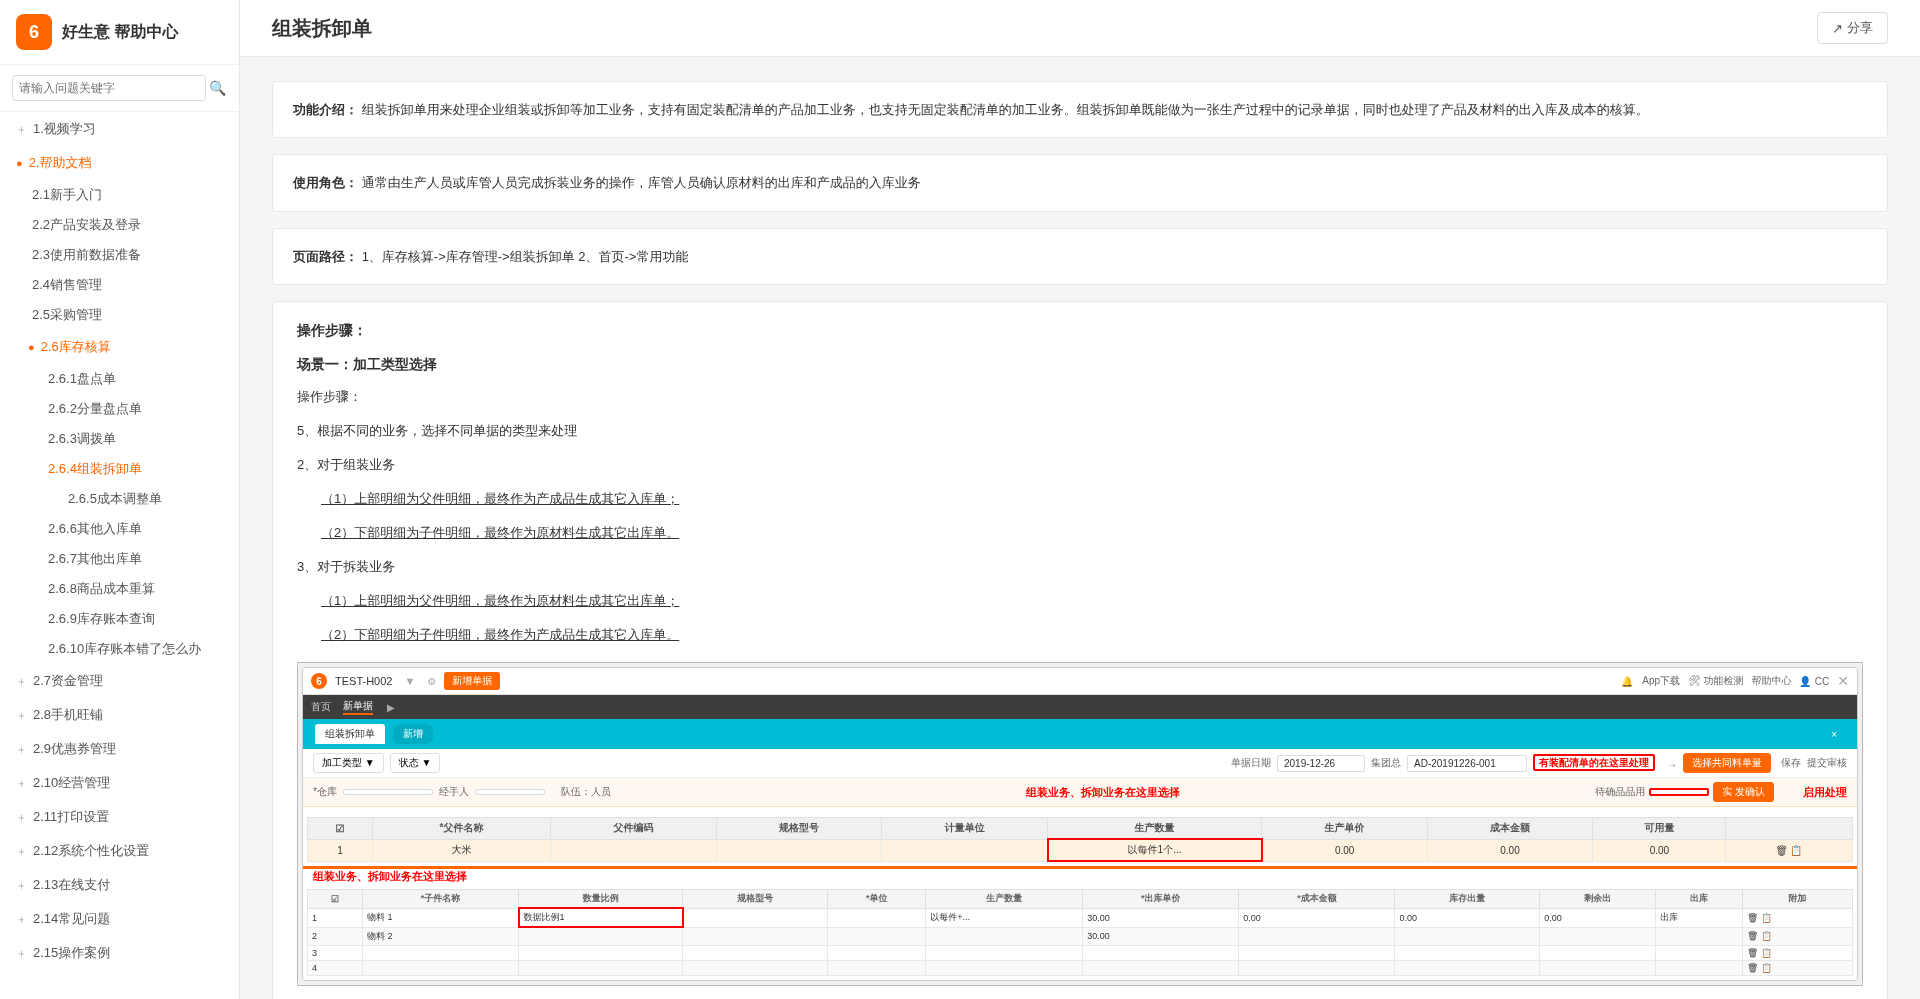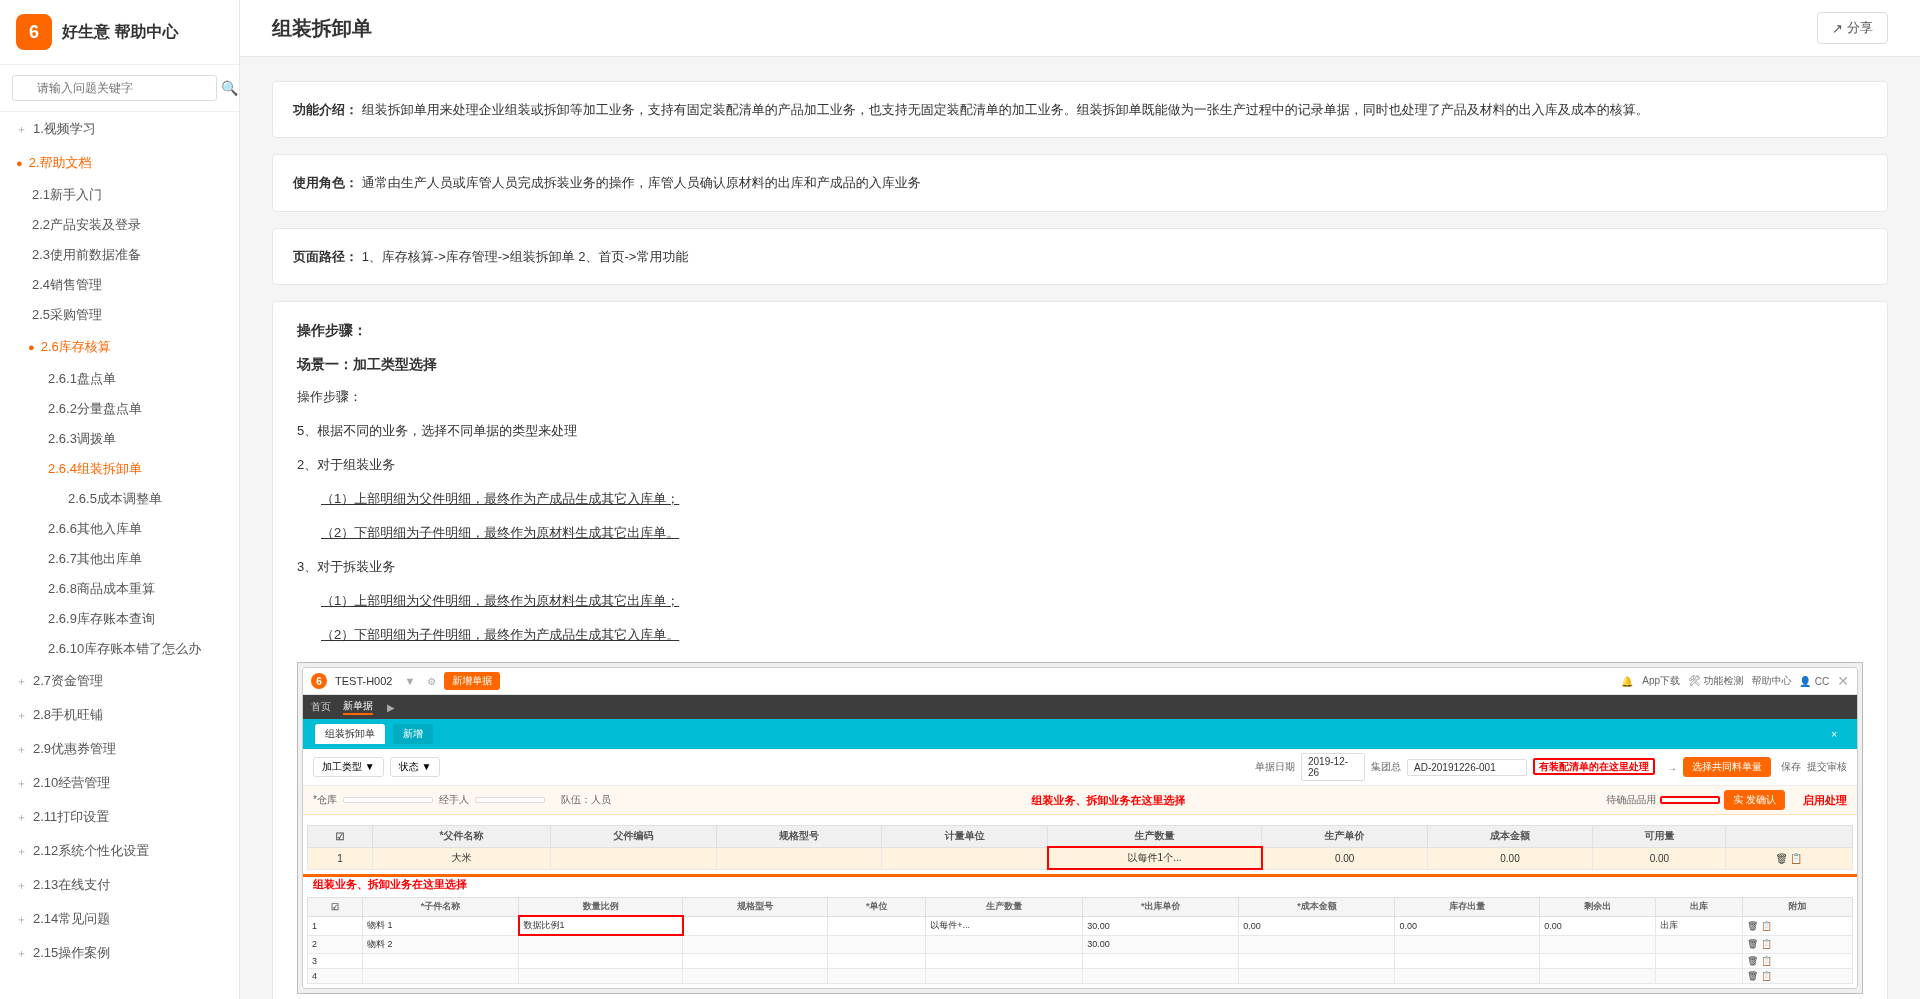--- a/index.html
+++ b/index.html
@@ -35,21 +35,21 @@
       font-size: 16px; font-weight: bold; color: #333;
     }
     .search-box {
       padding: 10px 12px;
       border-bottom: 1px solid #f0f0f0;
       display: flex; align-items: center;
       background: #fff;
     }
     .search-input {
       flex: 1; border: 1px solid #ddd; border-radius: 3px;
-      padding: 5px 24px; font-size: 12px; outline: none;
+      padding: 5px 6px; font-size: 12px; outline: none;
       color: #999;
     }
     .search-icon-btn {
       margin-left: 4px; cursor: pointer; color: #999; font-size: 14px;
       background: none; border: none;
     }
     .nav-section {
       padding: 0;
     }
     .nav-item {
@@ -242,20 +242,21 @@
     .teal-tab {
       background: #fff;
       color: #333;
       border-radius: 3px 3px 0 0;
       padding: 3px 10px;
       font-size: 10px;
     }
     .teal-tab.active {
       background: #00acc1;
       color: #fff;
+      border-radius: 7px;
     }
     .toolbar-row {
       background: #fff;
       display: flex;
       align-items: center;
       padding: 4px 10px;
       gap: 6px;
       font-size: 10px;
       border-bottom: 1px solid #eee;
     }
@@ -448,21 +449,21 @@
             <div style="flex:1;"></div>
             <span style="font-size:10px;color:#fff;margin-right:8px;">×</span>
           </div>
 
           <div class="toolbar-row">
             <button class="toolbar-btn">加工类型 ▼</button>
             <button class="toolbar-btn">状态 ▼</button>
             <div style="flex:1;"></div>
 
             <span style="font-size:10px;color:#666;">单据日期</span>
-            <span class="fake-input" style="width:64px;">2019-12-26</span>
+            <span class="fake-input" style="width:88px;">2019-12-26</span>
             <span style="font-size:10px;color:#666;">集团总</span>
             <span class="fake-input" style="width:120px;">AD-20191226-001</span>
 
             <div style="position:relative; display:inline-block;">
               <span style="color:#f00;font-size:10px;font-weight:bold;border:2px solid #f00;padding:1px 4px;border-radius:2px;">有装配清单的在这里处理</span>
             </div>
             <span style="font-size:10px;color:#666;margin-left:6px;">→</span>
             <button class="toolbar-btn orange">选择共同料单量</button>
             <span style="font-size:10px;color:#666;margin-left:4px;">保存</span>
             <span style="font-size:10px;color:#666;">提交审核</span>
@@ -477,21 +478,21 @@
             <div style="flex:1;"></div>
 
             <span style="color:#f00;font-size:11px;font-weight:bold;position:relative;">组装业务、拆卸业务在这里选择</span>
             <div style="flex:1;"></div>
 
             <div style="position:relative;display:flex;align-items:center;gap:4px;">
               <span style="font-size:10px;color:#666;">待确品品用</span>
               <span class="fake-input highlighted" style="width:60px;border:2px solid #f00;"></span>
               <button class="toolbar-btn orange">实 发确认</button>
             </div>
-            <div style="margin-left:12px;position:relative;">
+            <div style="margin-left:23px;position:relative;">
               <span style="color:#f00;font-size:11px;font-weight:bold;">启用处理</span>
             </div>
           </div>
 
           <div class="table-section">
             <table class="fake-table">
               <thead>
                 <tr>
                   <th>☑</th>
                   <th>*父件名称</th>

